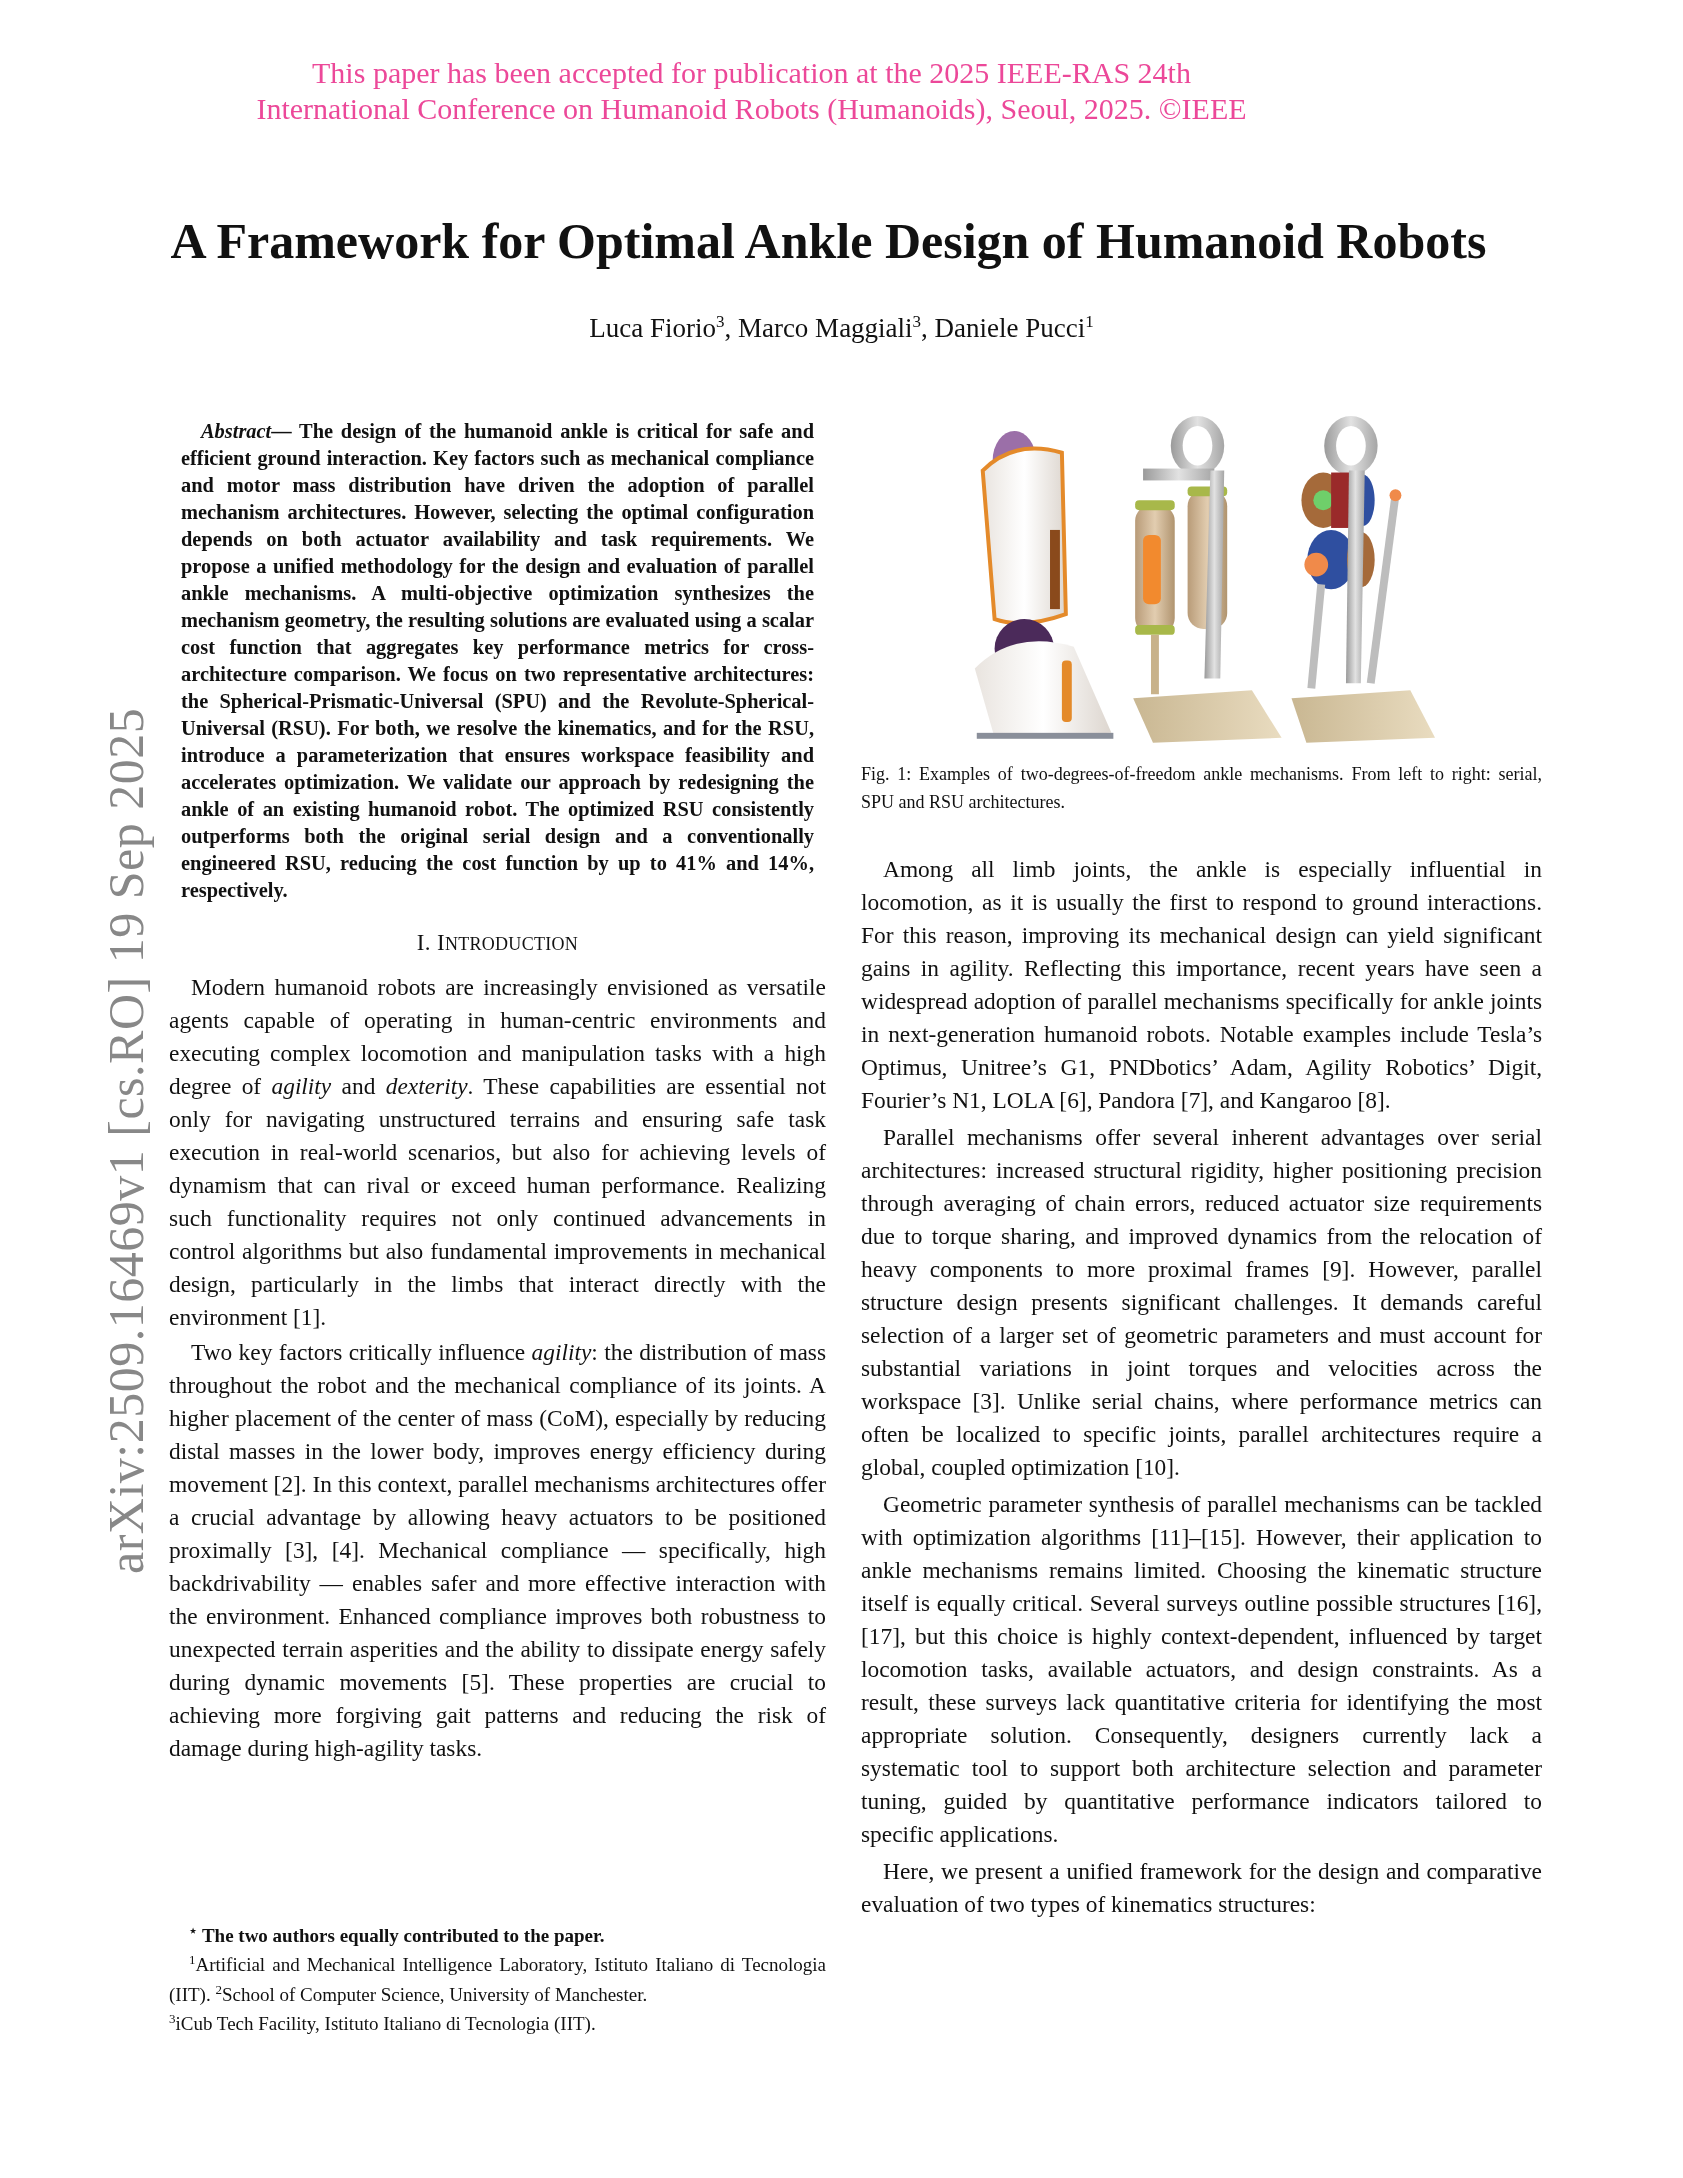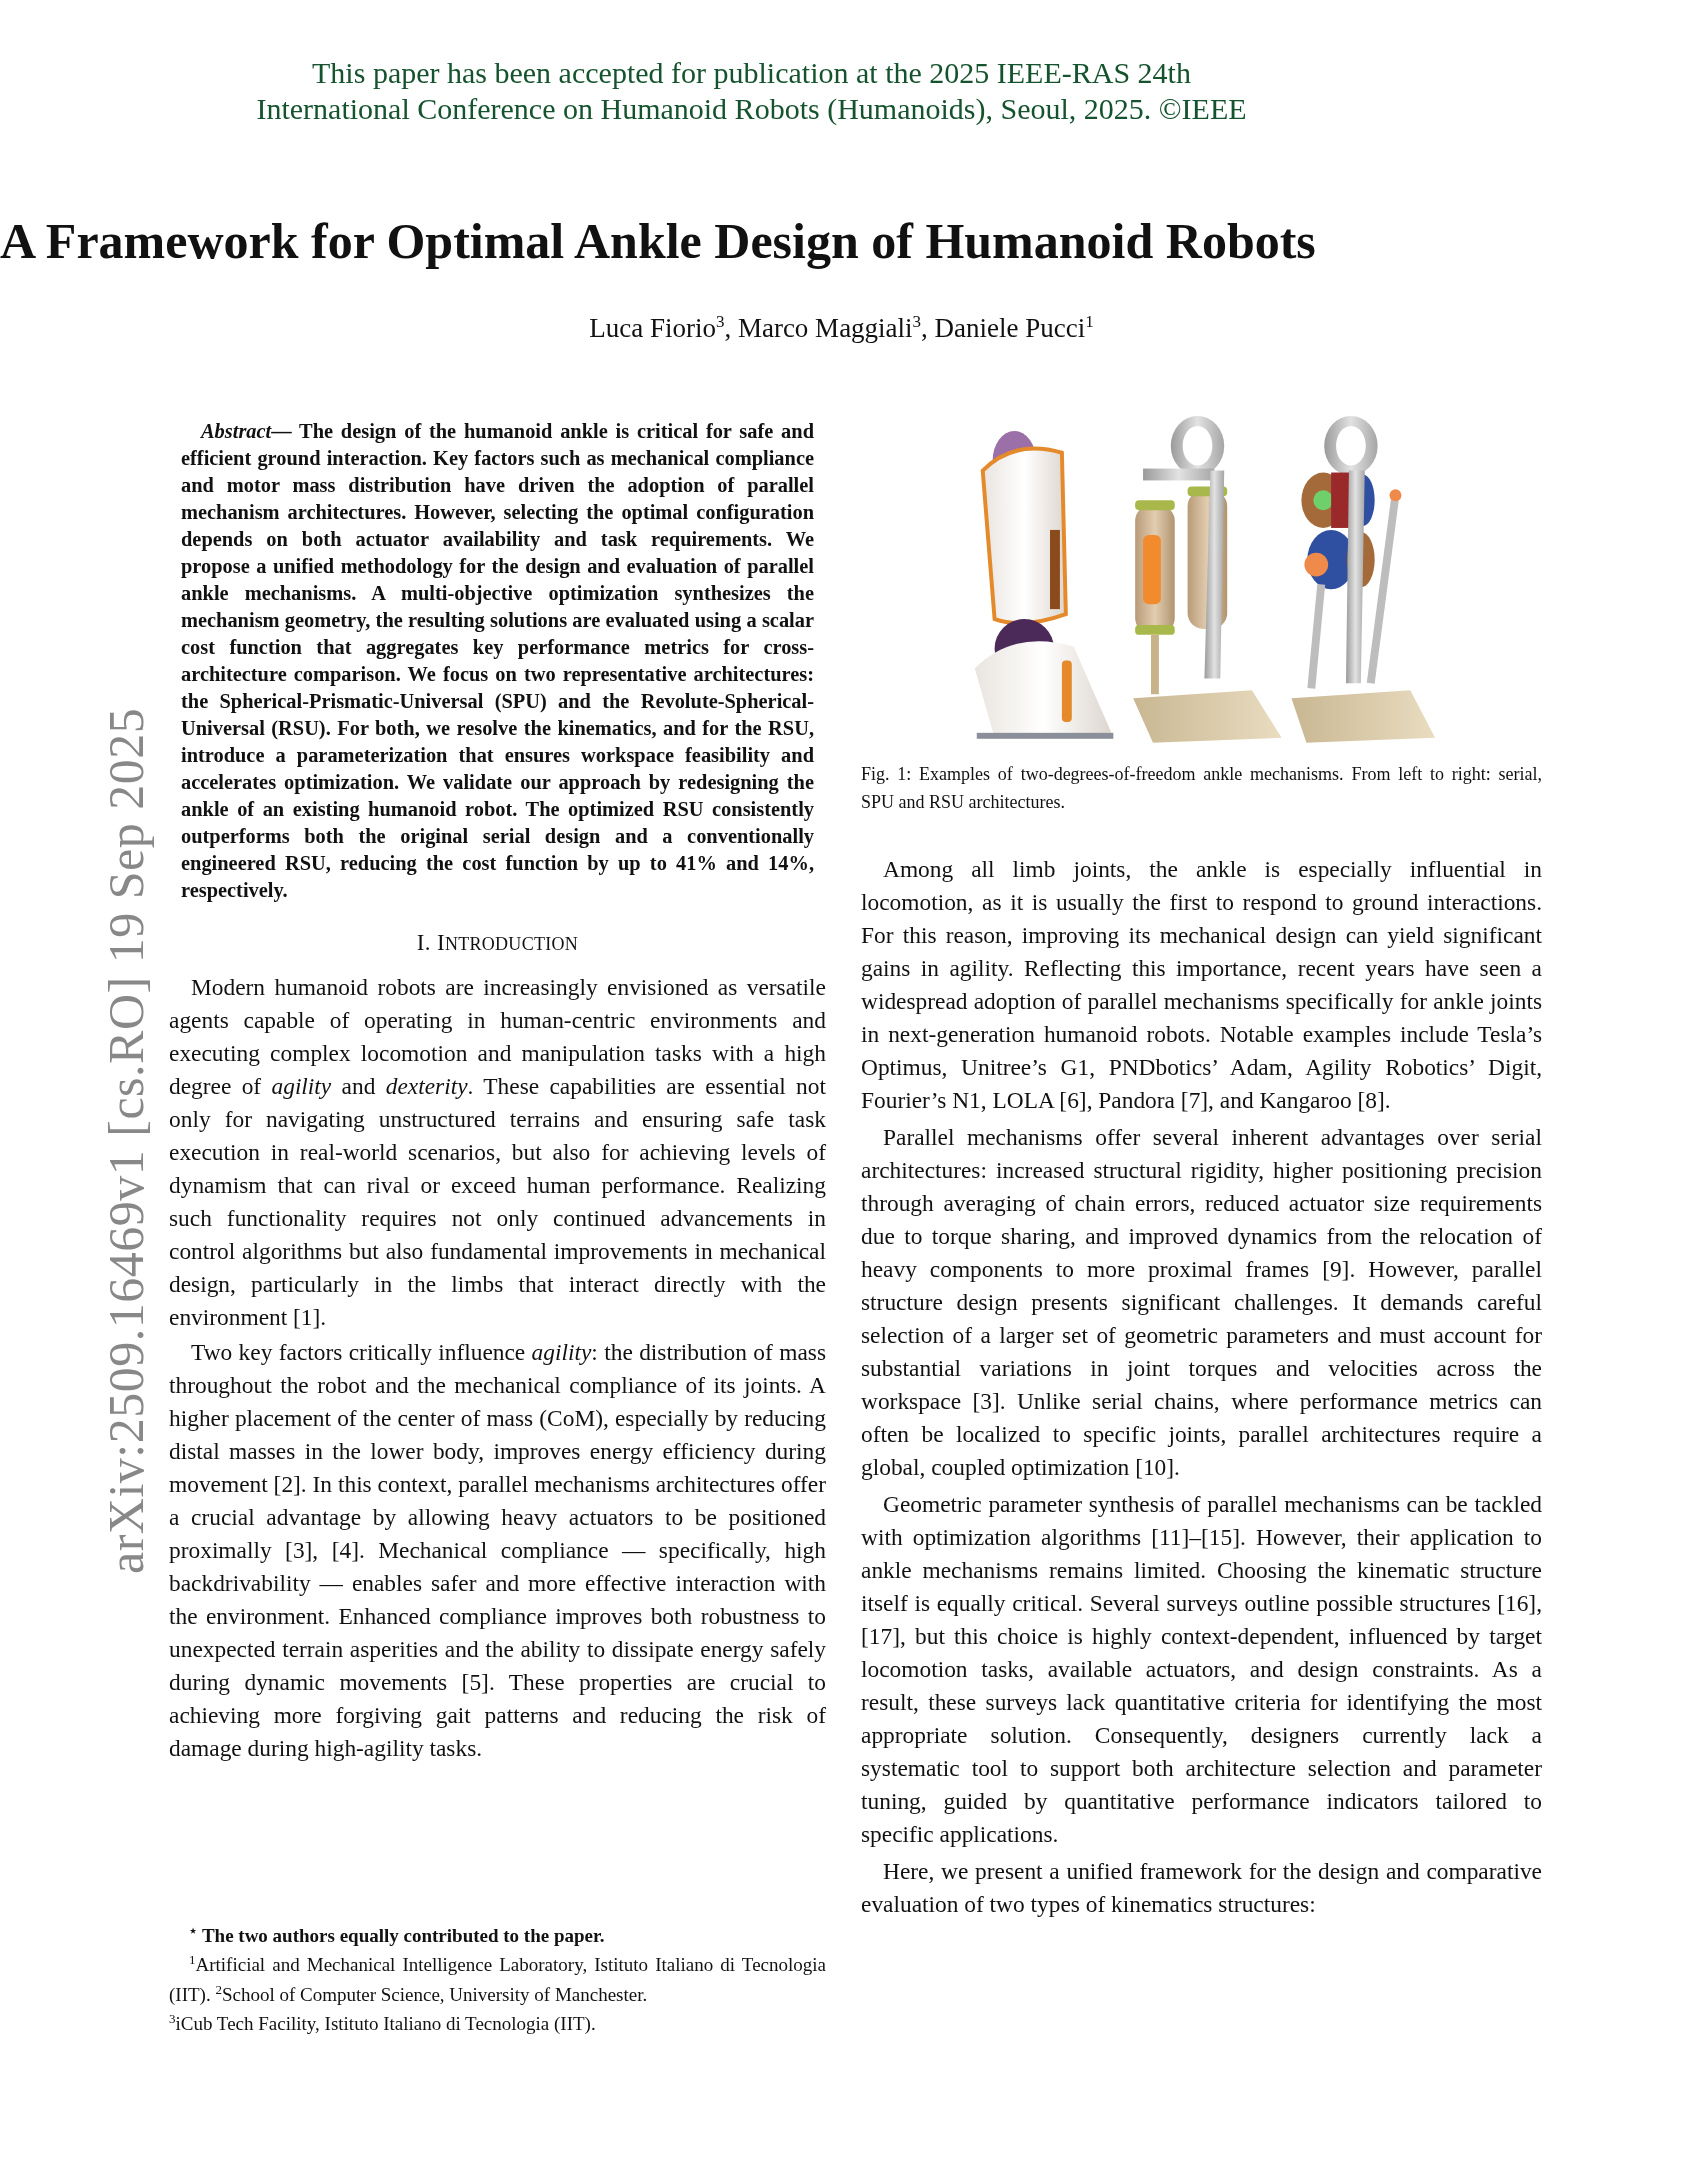--- a/index.html
+++ b/index.html
@@ -1,22 +1,22 @@
 <!DOCTYPE html>
 <html><head>
 <meta charset="utf-8">
 <style>
   html, body { margin: 0; padding: 0; background: #ffffff; }
   body { width: 1683px; height: 2178px; position: relative; overflow: hidden;
          font-family: "Liberation Serif", "DejaVu Serif", serif; color: #111; }
   .banner { position: absolute; top: 55px; left: 0; width: 1503px; text-align: center;
-            color: #14532d; font-size: 30px; line-height: 36px; }
+            color: #ec4899; font-size: 30px; line-height: 36px; }
   .arxiv { position: absolute; left: 97px; top: 1574px; transform-origin: 0 0; transform: rotate(-90deg);
            color: #888; font-size: 50px; white-space: nowrap; letter-spacing: 0.5px; }
-  .title { position: absolute; top: 212px; left: 0; width: 1657px; text-align: left;
+  .title { position: absolute; top: 212px; left: 0; width: 1657px; text-align: center;
            font-weight: bold; font-size: 50px; }
   .authors { position: absolute; top: 305px; left: 0; width: 1683px; text-align: center;
              font-size: 27px; line-height: 34px; }
   .authors sup { font-size: 17px; }
   .col { position: absolute; text-align: justify; font-size: 23.4px; line-height: 33px; }
   .col-left { left: 169px; top: 406px; width: 657px; }
   .col-right { left: 861px; width: 681px; }
   .abstract { font-weight: bold; font-size: 20.4px; line-height: 27px; text-indent: 20px; margin: 12px; }
   .abstract .lead { font-style: italic; }
   .section-heading { text-align: center; font-size: 23px; margin: 22px 0 10px 0; letter-spacing: 0.3px; }

